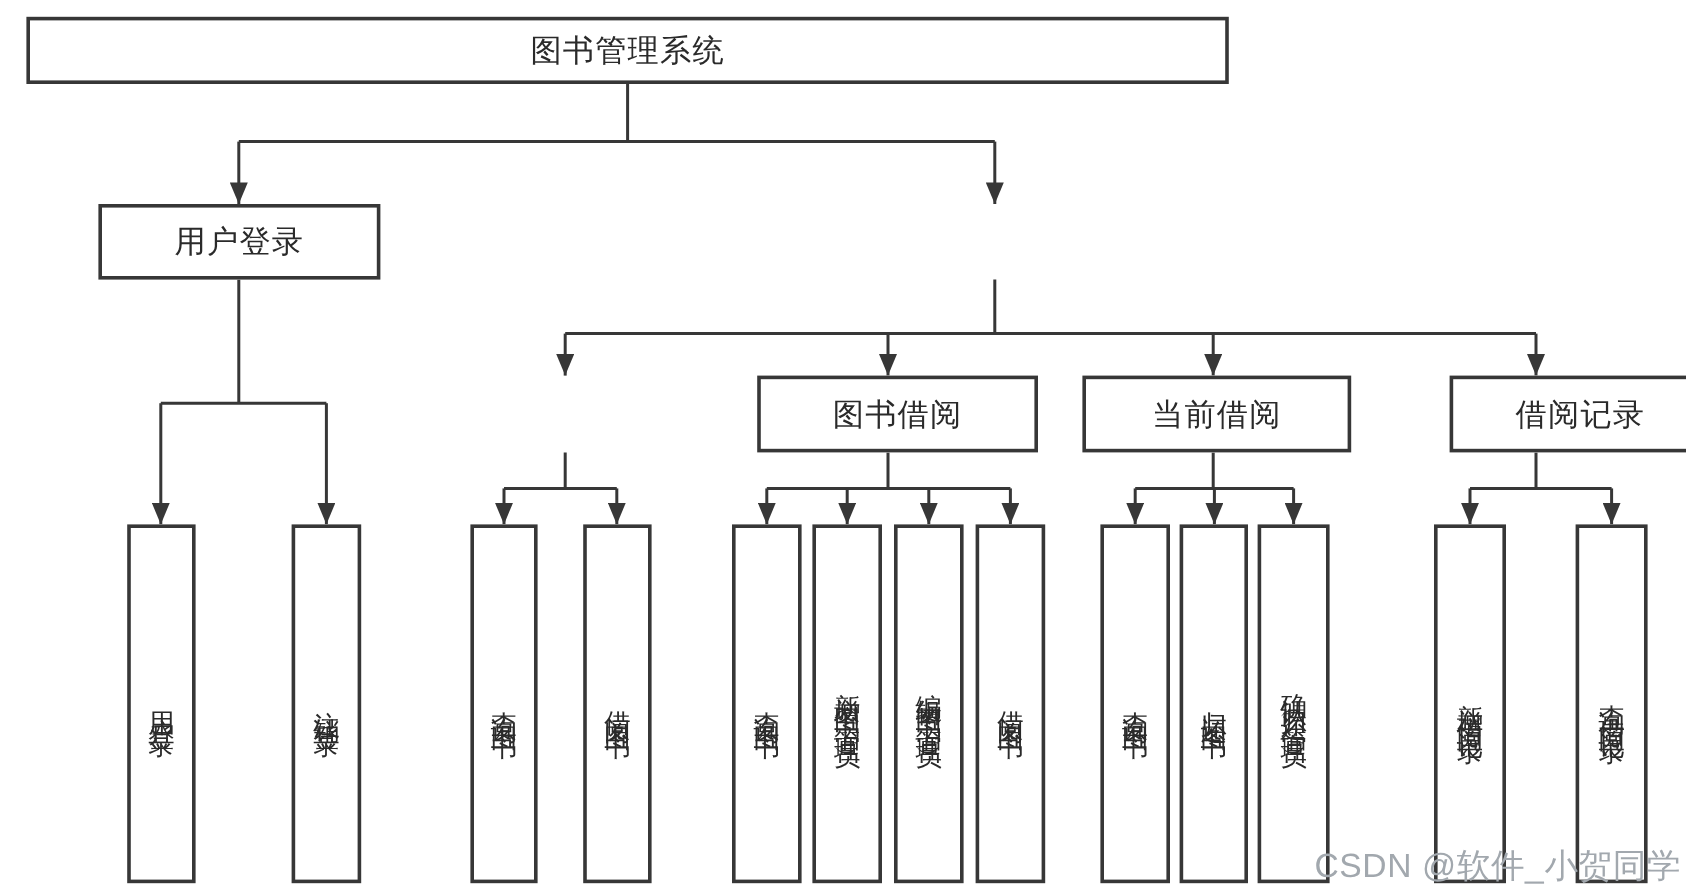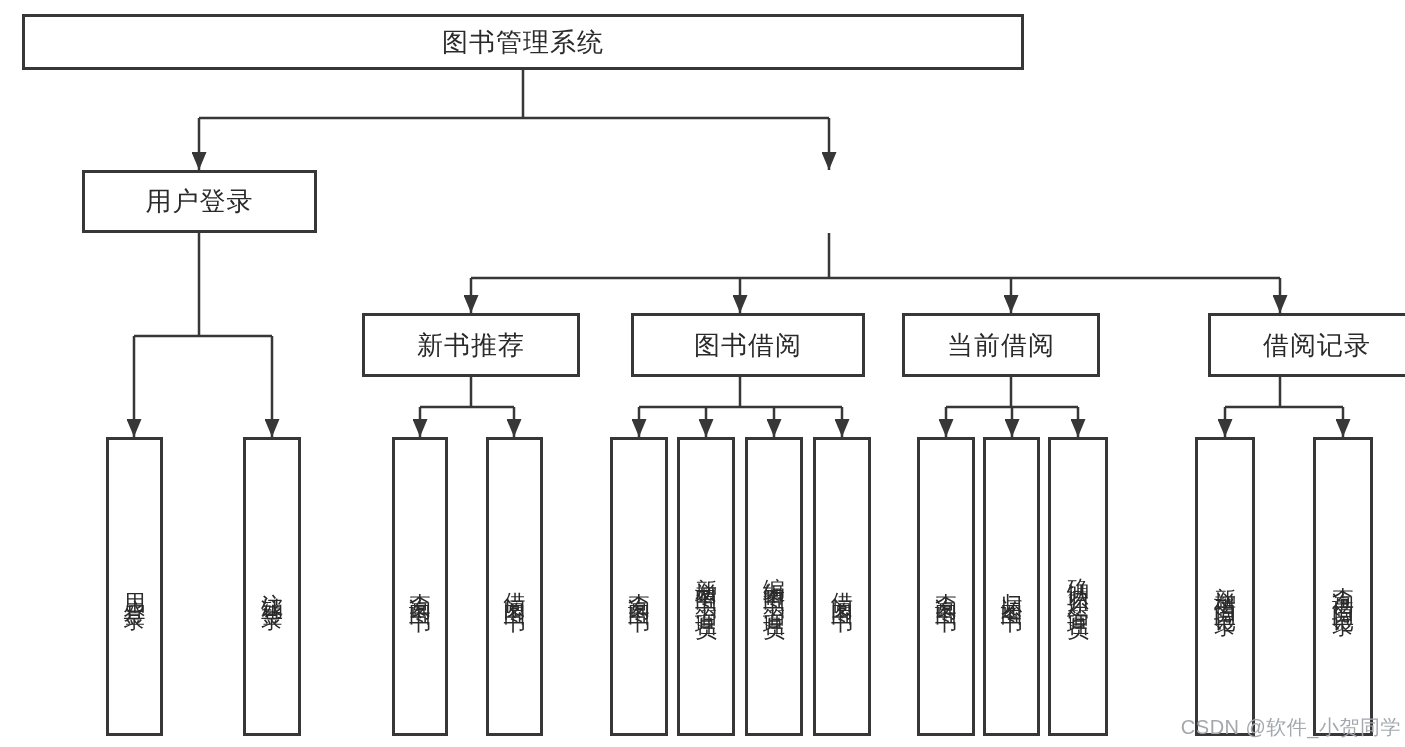--- a/index.html
+++ b/index.html
@@ -38,21 +38,21 @@
     text-orientation: mixed;
     font-size: 22px;
     line-height: 1;
     letter-spacing: 6px;
     white-space: nowrap;
   }
   .watermark {
     position: absolute;
     right: 4px;
     bottom: 6px;
-    font-size: 20px;
+    font-size: 28px;
     letter-spacing: 0.5px;
     color: #a2a8ae;
     z-index: 5;
     white-space: nowrap;
   }
 </style>
 </head>
 <body>
 
 <div class="canvas">
@@ -101,27 +101,24 @@
   </svg>
 
   <div class="box" style="left:22px; top:14px; width:1002px; height:56px;">
     <span class="h-label">图书管理系统</span>
   </div>
 
   <div class="box" style="left:82px; top:170px; width:235px; height:63px;">
     <span class="h-label">用户登录</span>
   </div>
 
-  <div class="box" style="left:362px; top:313px; width:218px; height:64px;">
-    <span class="h-label">新书推荐</span>
-  </div>
   <div class="box" style="left:631px; top:313px; width:234px; height:64px;">
     <span class="h-label">图书借阅</span>
   </div>
-  <div class="box" style="left:902px; top:313px; width:198px; height:64px;">
+  <div class="box" style="left:902px; top:313px; width:224px; height:64px;">
     <span class="h-label">当前借阅</span>
   </div>
   <div class="box" style="left:1171px; top:313px; width:218px; height:64px;margin-left:37px;">
     <span class="h-label">借阅记录</span>
   </div>
 
   <div class="box" style="left:106px; top:437px; width:57px; height:299px;">
     <span class="v-label">用户登录</span>
   </div>
   <div class="box" style="left:243px; top:437px; width:58px; height:299px;">

